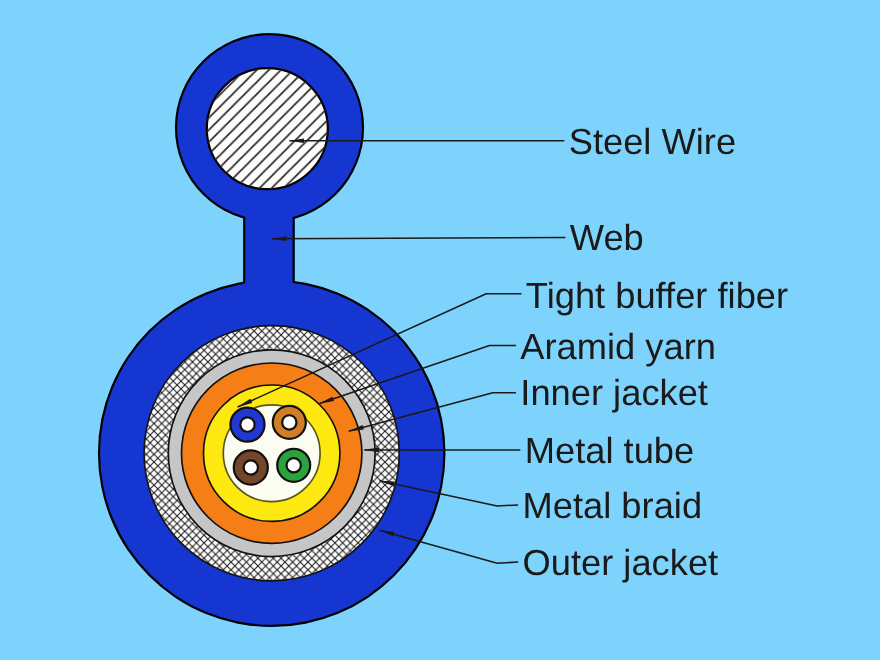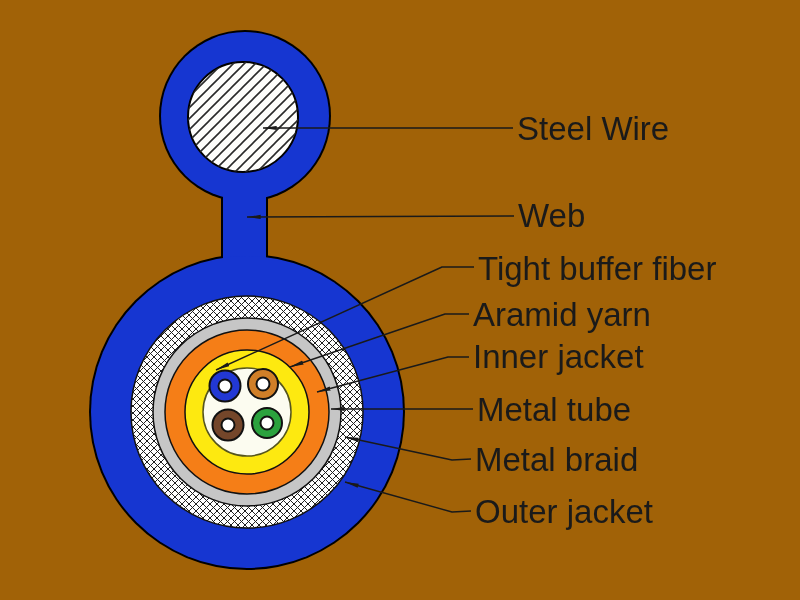--- a/index.html
+++ b/index.html
@@ -1,20 +1,20 @@
 <!DOCTYPE html>
 <html><head>
 <meta charset="utf-8">
 <style>
   html, body { margin: 0; padding: 0; background: #ffffff; }
   .canvas {
     position: relative;
     width: 800px;
     height: 600px;
-    background: #a16207;
+    background: #7dd3fc;
     overflow: hidden;
     font-family: "Liberation Sans", sans-serif;
   }
   svg text {
     font-family: "Liberation Sans", sans-serif;
     font-size: 33px;
   }
 </style>
 </head>
 <body>

